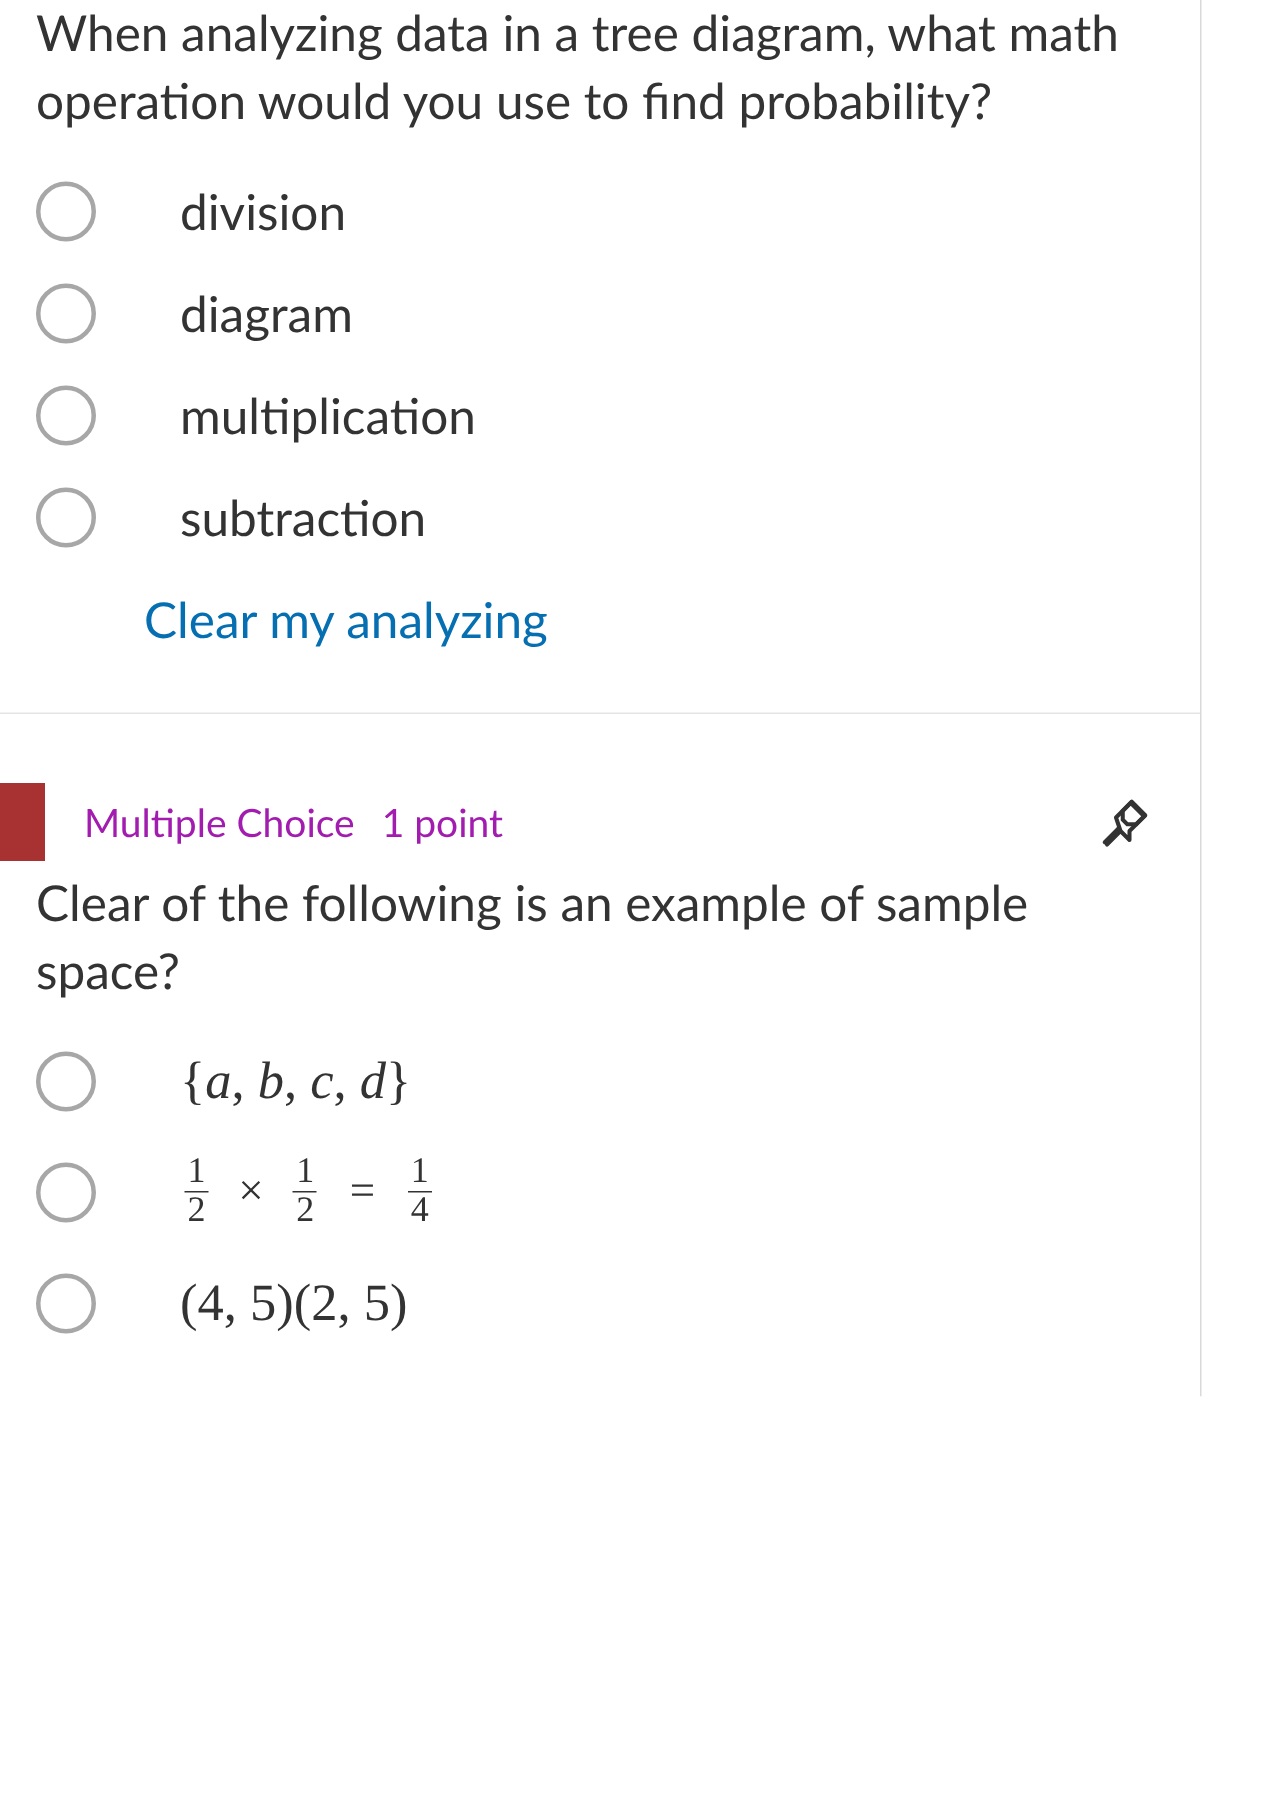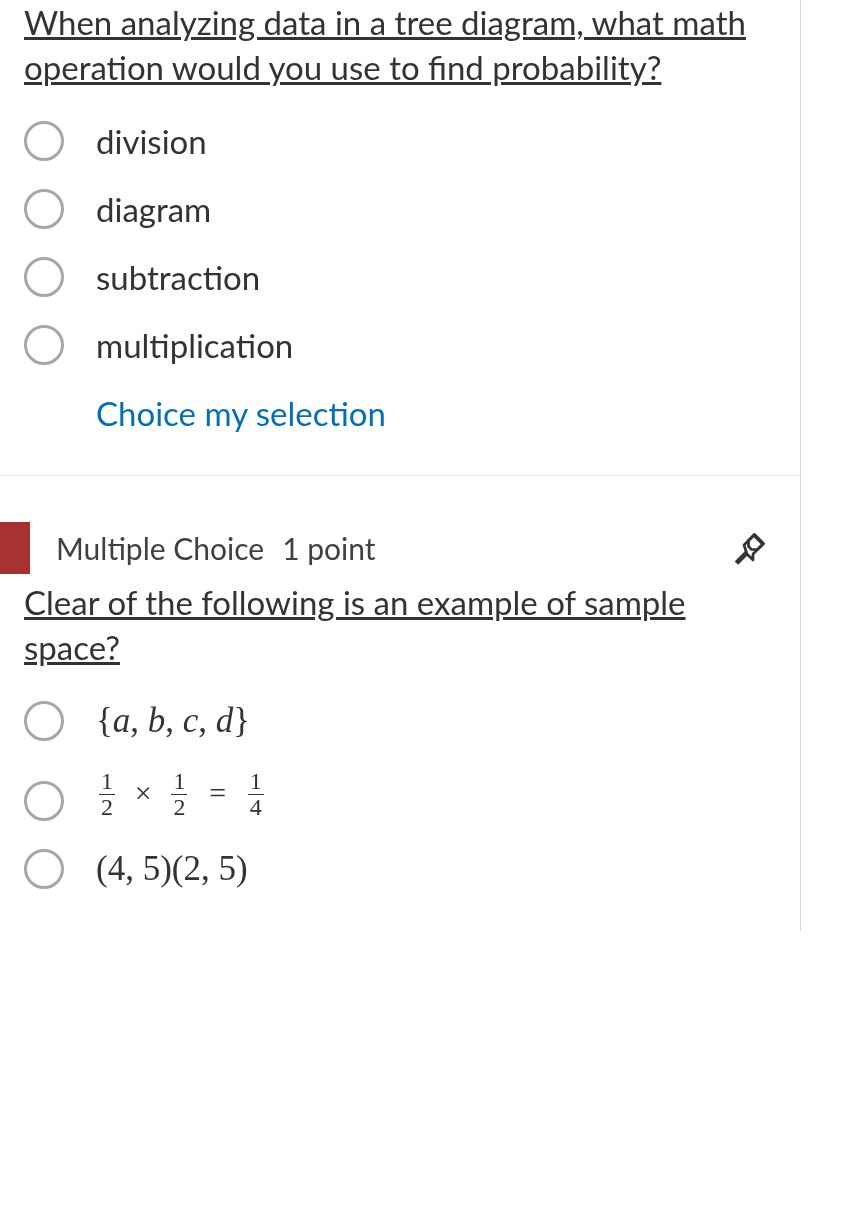--- a/index.html
+++ b/index.html
@@ -18,30 +18,30 @@
     margin-right: 42px;
   }
   .question-block {
     padding: 0 0 28px 0;
   }
   .question-text {
     font-size: 33px;
     line-height: 1.35;
     color: #333;
     padding: 0 28px 18px 24px;
-    text-decoration: underline;
   }
   .options {
     padding: 0 28px 0 24px;
   }
   .option-row {
     display: flex;
-    align-items: flex-end;
+    align-items: center;
     padding: 14px 0;
     cursor: pointer;
+    gap: 24px;
   }
   .radio-circle {
     width: 40px;
     height: 40px;
     border: 3px solid #a7a7a7;
     border-radius: 50%;
     flex-shrink: 0;
     margin-right: 32px;
   }
   .option-label {
@@ -70,22 +70,22 @@
     width: 30px;
     height: 52px;
     background: #a83232;
     flex-shrink: 0;
     margin-right: 26px;
     margin-top: -8px;
     margin-bottom: -8px;
     align-self: flex-start;
   }
   .header-text {
-    font-size: 30px;
-    color: #404040;
+    font-size: 26px;
+    color: #a21caf;
     flex: 1;
   }
   .header-text .points {
     margin-left: 18px;
   }
   .pin-icon {
     width: 36px;
     height: 36px;
     margin-right: 8px;
     color: #333;
@@ -133,28 +133,28 @@
       <div class="option-row">
         <div class="radio-circle"></div>
         <div class="option-label">division</div>
       </div>
       <div class="option-row">
         <div class="radio-circle"></div>
         <div class="option-label">diagram</div>
       </div>
       <div class="option-row">
         <div class="radio-circle"></div>
+        <div class="option-label">multiplication</div>
+      </div>
+      <div class="option-row">
+        <div class="radio-circle"></div>
         <div class="option-label">subtraction</div>
       </div>
-      <div class="option-row">
-        <div class="radio-circle"></div>
-        <div class="option-label">multiplication</div>
-      </div>
       <div class="clear-row">
-        <span class="clear-link">Choice my selection</span>
+        <span class="clear-link">Clear my analyzing</span>
       </div>
     </div>
   </div>
 
   <div class="divider"></div>
 
   <div class="question-block" style="padding-top:30px;">
     <div class="question-header">
       <div class="flag-block"></div>
       <div class="header-text">

